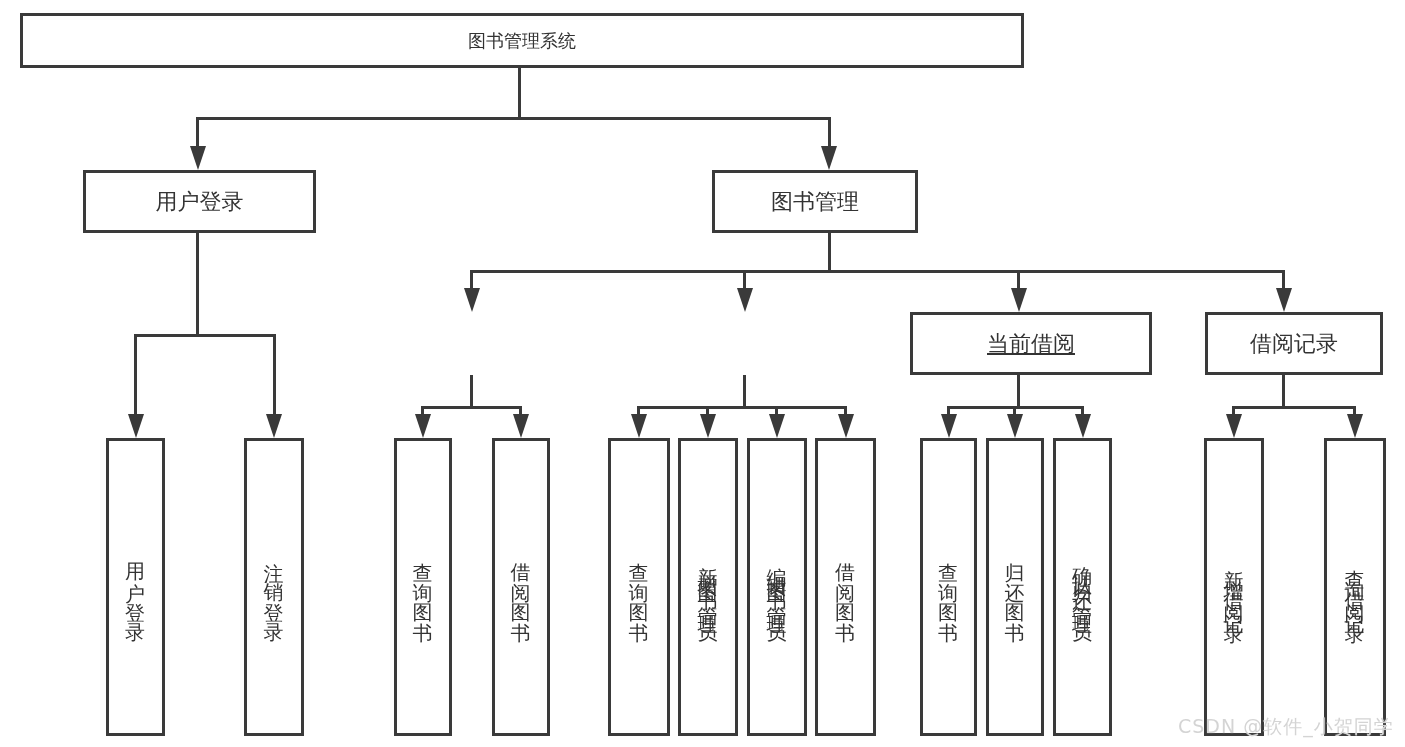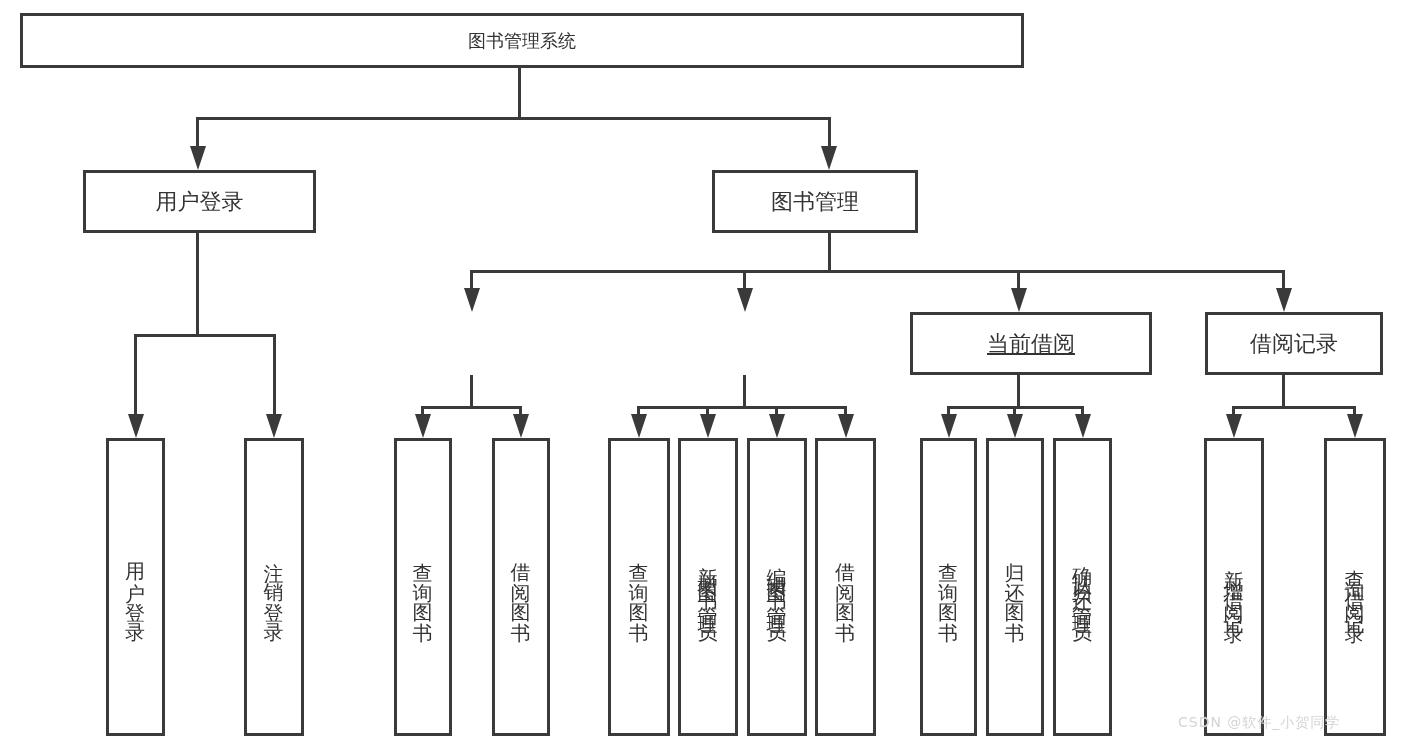--- a/index.html
+++ b/index.html
@@ -51,21 +51,21 @@
     border-left: 8px solid transparent;
     border-right: 8px solid transparent;
     border-top: 24px solid #3a3a3a;
   }
 
   
   .watermark {
     position: absolute;
     left: 1178px;
     top: 714px;
-    font-size: 14px;
+    font-size: 19px;
     color: #d4d4d4;
     letter-spacing: 1px;
     text-shadow: 0 0 1px rgba(255,255,255,0.9);
     white-space: nowrap;
   }
 </style>
 </head>
 <body>
 
 <div class="canvas">

